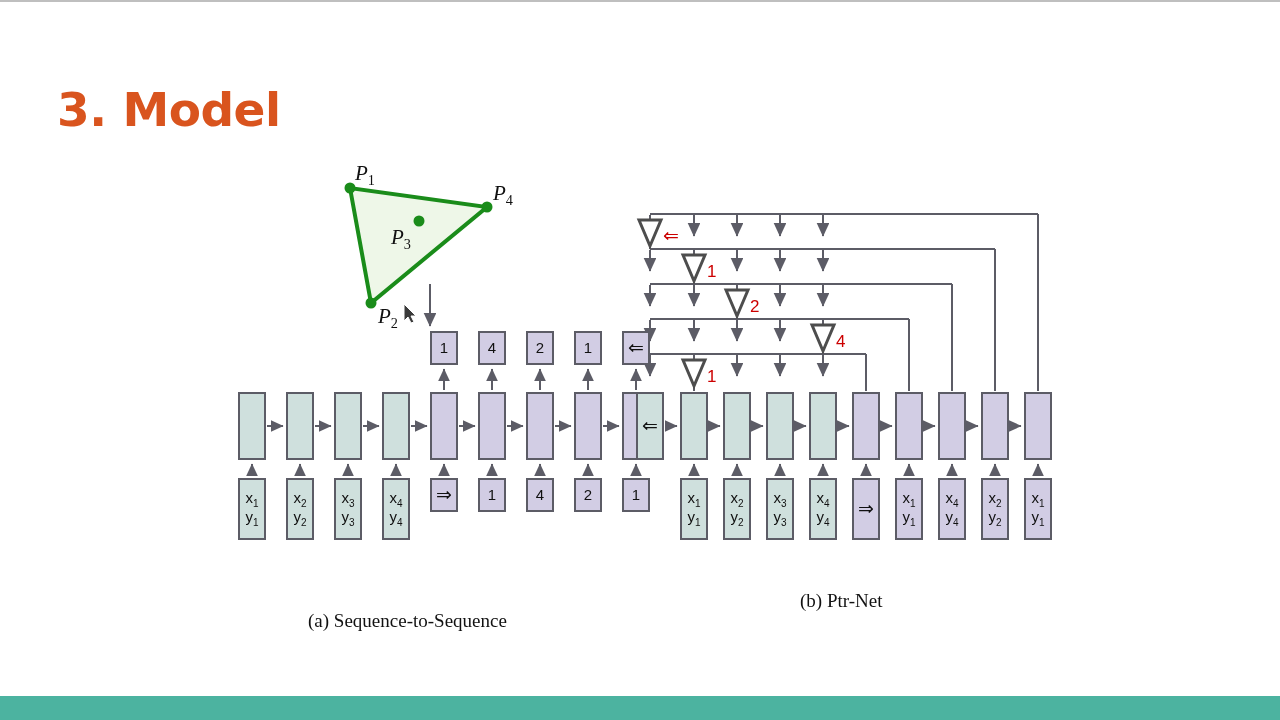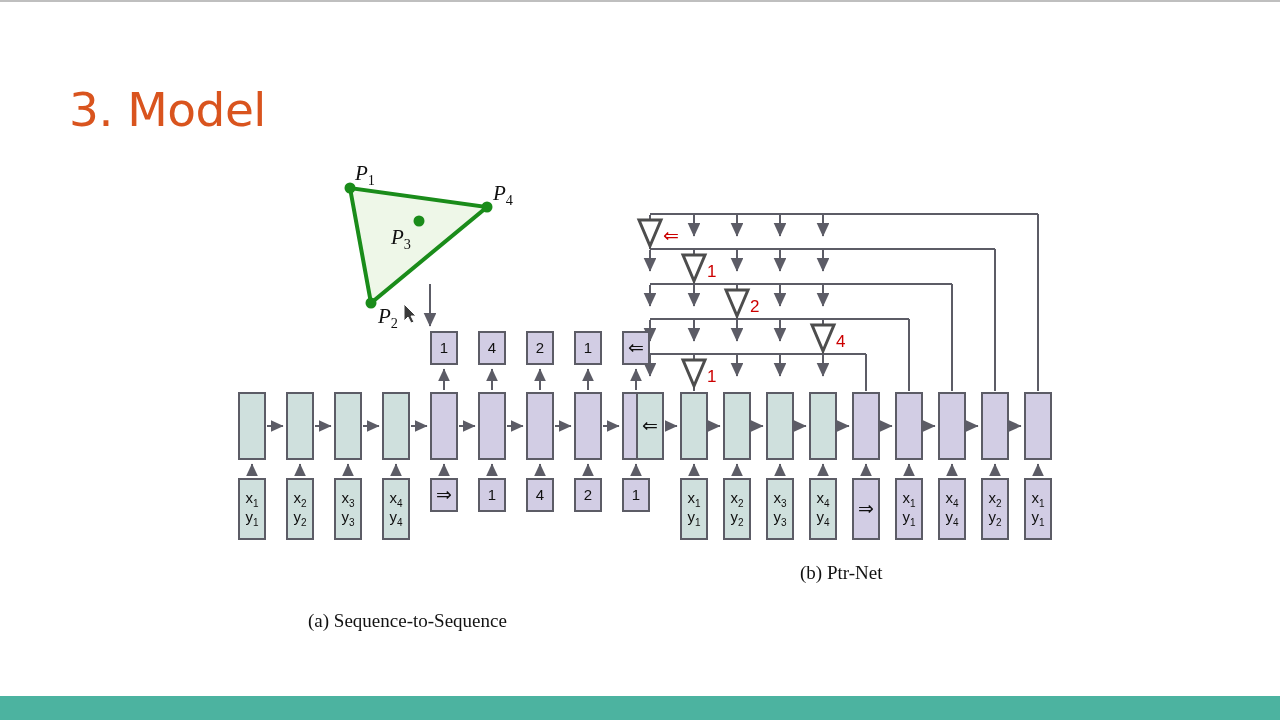--- a/index.html
+++ b/index.html
@@ -33,42 +33,41 @@
     width: 1280px;
     height: 24px;
     background: #4cb3a0;
   }
   .slide-title {
     position: absolute;
     left: 57px;
     top: 82px;
     font-family: "DejaVu Sans", sans-serif;
     font-size: 47px;
-    font-weight: normal;
+    font-weight: bold;
     color: #d9541e;
     letter-spacing: -0.5px;
     white-space: nowrap;
-    margin-left: 12px;
   }
   .figure {
     position: absolute;
     left: 0; top: 0;
     width: 1280px;
     height: 720px;
     pointer-events: none;
   }
   .fig-caption {
     position: absolute;
     font-family: "Liberation Serif", serif;
     font-size: 19px;
     color: #111111;
     white-space: nowrap;
   }
   #cap-a { left: 308px; top: 590px; margin-top: 20px; }
-  #cap-b { left: 800px; top: 562px; }
+  #cap-b { left: 800px; top: 590px; }
 
   
   .cell {
     position: absolute;
     box-sizing: border-box;
     border: 2px solid #5c5c66;
     background: #cfe0dd;
     display: flex;
     flex-direction: column;
     align-items: center;

